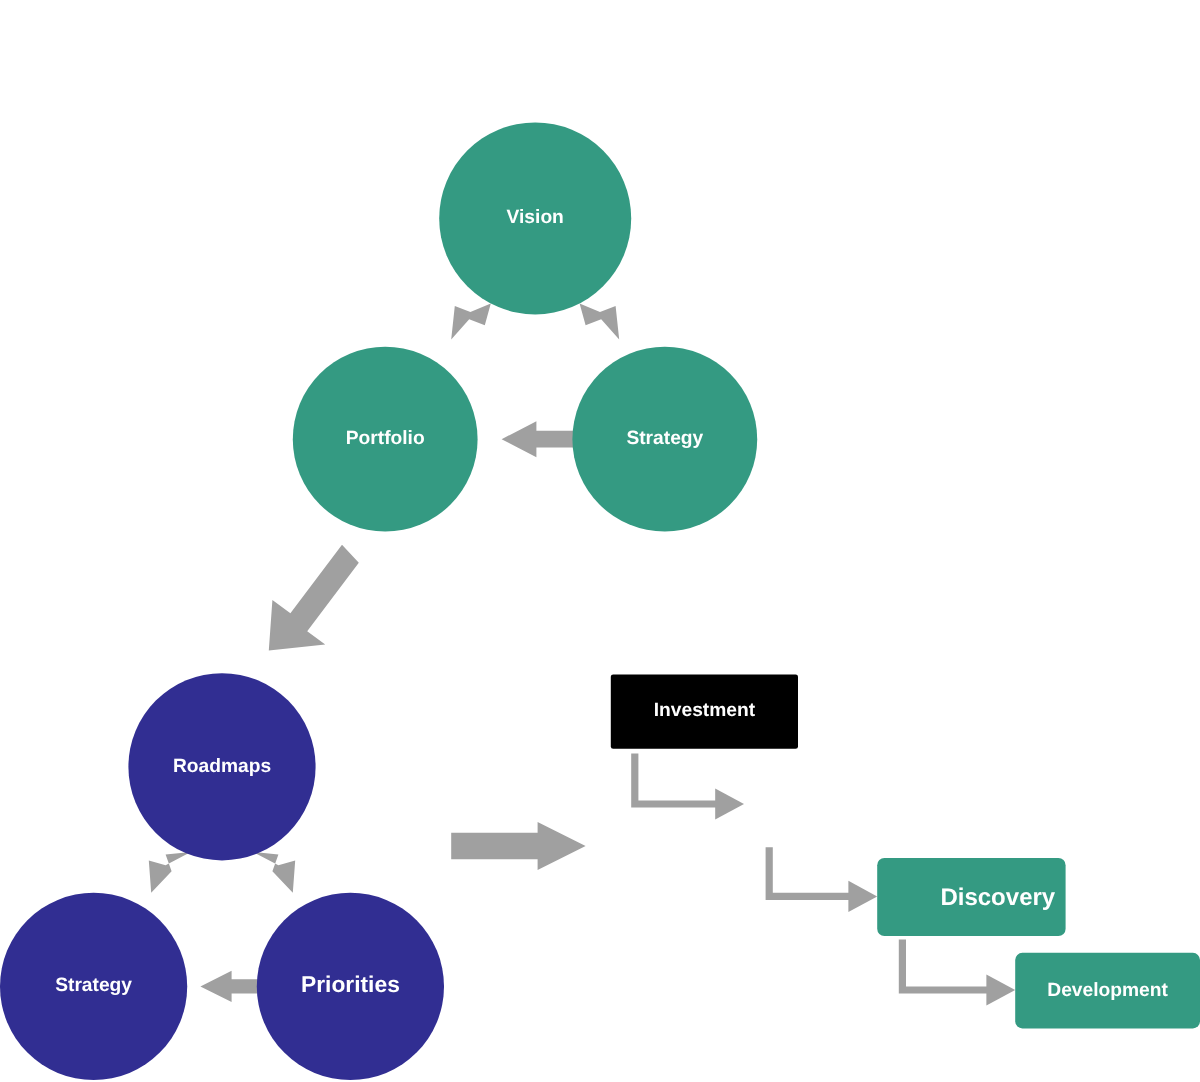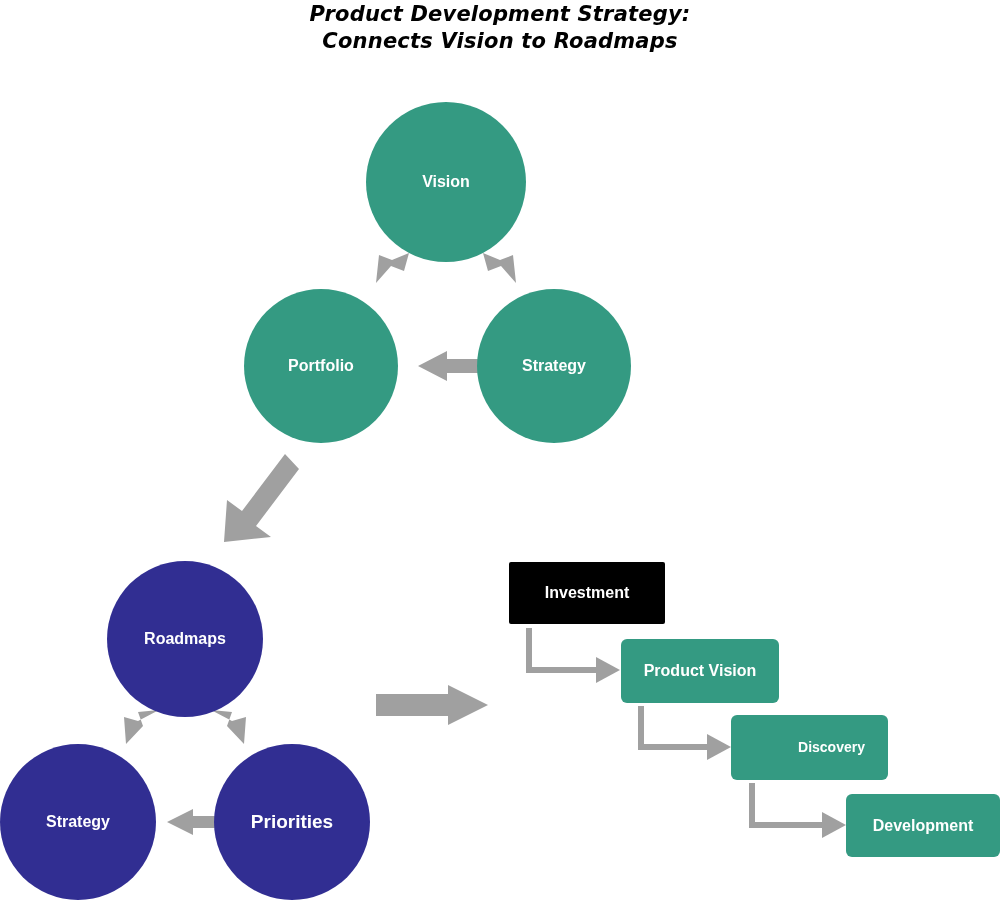--- a/index.html
+++ b/index.html
@@ -69,22 +69,20 @@
     width: 1000px;
     height: 902px;
     pointer-events: none;
   }
 </style>
 </head>
 <body>
 
 <div id="canvas">
 
-  <div id="diagram-title">Product Development Strategy:
-Connects Vision to Roadmaps</div>
 
   <svg id="connectors" viewBox="0 0 1000 902" xmlns="http://www.w3.org/2000/svg">
 
     <g>
       <polygon fill="#a0a0a0" points="409,253 404,271 391,266 376,283 379,255 392,260"></polygon>
     </g>
 
     <g>
       <polygon fill="#a0a0a0" points="483,253 488,271 501,266 516,283 513,255 500,260"></polygon>
     </g>
@@ -150,25 +148,22 @@
   </div>
 
   <div class="node circle" style="left:214px; top:744px; width:156px; height:156px; background:#312e92; font-size:19px;">
     <span class="node-label">Priorities</span>
   </div>
 
   <div class="node box sharp" style="left:509px; top:562px; width:156px; height:62px; background:#000000; font-size:16px;">
     <span class="node-label">Investment</span>
   </div>
 
-  <div class="node box" style="left:621px; top:639px; width:158px; height:64px; background:#349a82; font-size:16px;">
-    <span class="node-label">Product Vision</span>
-  </div>
 
-  <div class="node box" style="left:731px; top:715px; width:157px; height:65px; background:#349a82; font-size:14px;padding-left:44px;">
+  <div class="node box" style="left:731px; top:715px; width:157px; height:65px; background:#349a82; font-size:20px;padding-left:44px;">
     <span class="node-label">Discovery</span>
   </div>
 
   <div class="node box" style="left:846px; top:794px; width:154px; height:63px; background:#349a82; font-size:16px;">
     <span class="node-label">Development</span>
   </div>
 
 </div>
 
 </body></html>

